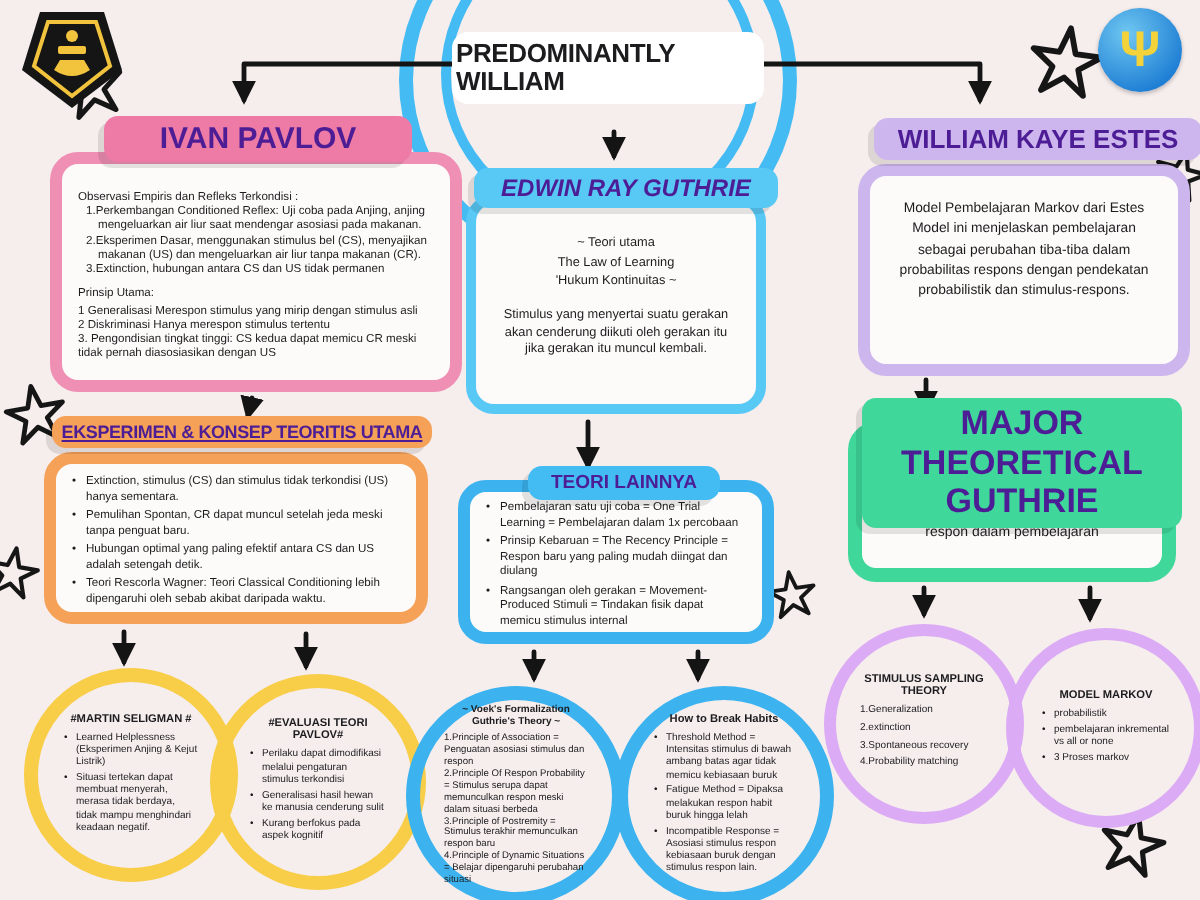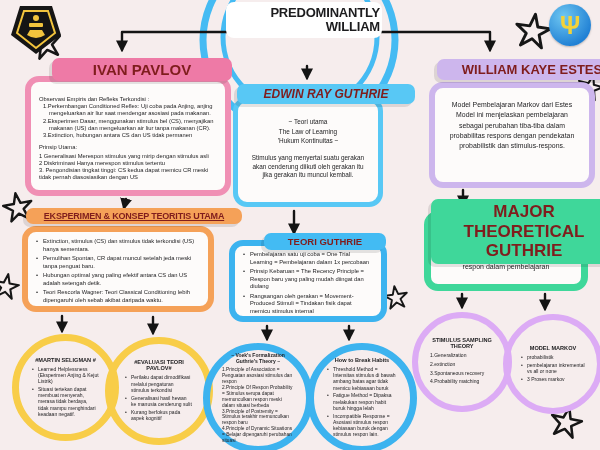--- a/index.html
+++ b/index.html
@@ -2,26 +2,26 @@
 <html><head>
 <meta charset="utf-8">
 <style>
   html,body{margin:0;padding:0;}
   .canvas{position:relative;width:600px;height:450px;background:#f6eded;overflow:hidden;
           font-family:"Liberation Sans",sans-serif;color:#1c1c1e;}
   .layer{position:absolute;left:0;top:0;width:600px;height:450px;pointer-events:none;}
   .star{fill:none;stroke:#161616;stroke-width:0.16;stroke-linejoin:round;}
 
   
-  .title-badge{position:absolute;left:226px;top:2px;width:152px;padding:4px 2px;background:#fff;
-               border-radius:8px;text-align:right;font-weight:bold;font-size:13px;line-height:1.06;
+  .title-badge{position:absolute;left:226px;top:16px;width:152px;padding:4px 2px;background:#fff;
+               border-radius:8px;text-align:left;font-weight:bold;font-size:13px;line-height:1.06;
                letter-spacing:-0.2px;z-index:3;}
   
-  .hdr{position:absolute;z-index:4;font-weight:bold;text-align:center;color:#7f1d1d;
-       border-radius:7px;box-shadow:-3px 3px 0 rgba(0,0,0,0.10);padding:3px 16px;}
+  .hdr{position:absolute;z-index:4;font-weight:bold;text-align:center;color:#4c1d95;
+       border-radius:7px;box-shadow:-3px 3px 0 rgba(0,0,0,0.10);padding:3px 3px;}
   .hdr-pavlov{left:52px;top:58px;width:148px;font-size:15px;background:#ee7aa6;}
   .hdr-eksp{left:26px;top:208px;width:184px;font-size:9px;background:#f5a158;letter-spacing:-0.2px;text-decoration:underline;}
   .hdr-guthrie{left:237px;top:84px;width:146px;font-size:12px;background:#58c8f5;font-style:italic;}
   .hdr-teori{left:264px;top:233px;width:90px;font-size:9.5px;background:#43bbf3;}
   .hdr-estes{left:437px;top:59px;width:158px;font-size:13px;background:#cdb6ed;}
   .hdr-major{left:431px;top:199px;width:154px;font-size:17px;line-height:1.15;background:#3fd79a;}
 
   
   .panel{position:absolute;background:#fdfbfa;border-radius:14px;box-sizing:border-box;z-index:2;}
   .panel-pavlov{left:25px;top:76px;width:206px;height:120px;border:6px solid #f08fb4;
@@ -169,21 +169,21 @@
   </div>
 
   <div class="hdr hdr-guthrie">EDWIN RAY GUTHRIE</div>
   <div class="panel panel-guthrie">
     <div class="g-sub">~ Teori utama</div>
     <div class="g-sub">The Law of Learning</div>
     <div class="g-sub">'Hukum Kontinuitas ~</div>
     <div class="g-body">Stimulus yang menyertai suatu gerakan akan cenderung diikuti oleh gerakan itu jika gerakan itu muncul kembali.</div>
   </div>
 
-  <div class="hdr hdr-teori">TEORI GUTHRIE</div>
+  <div class="hdr hdr-teori">TEORI LAINNYA</div>
   <div class="panel panel-teori">
     <div class="blt">Pembelajaran satu uji coba = One Trial Learning = Pembelajaran dalam 1x percobaan</div>
     <div class="blt">Prinsip Kebaruan = The Recency Principle = Respon baru yang paling mudah diingat dan diulang</div>
     <div class="blt">Rangsangan oleh gerakan = Movement-Produced Stimuli = Tindakan fisik dapat memicu stimulus internal</div>
   </div>
 
   <div class="hdr hdr-estes">WILLIAM KAYE ESTES</div>
   <div class="panel panel-estes">
     <div>Model Pembelajaran Markov dari Estes Model ini menjelaskan pembelajaran sebagai perubahan tiba-tiba dalam probabilitas respons dengan pendekatan probabilistik dan stimulus-respons.</div>
   </div>

